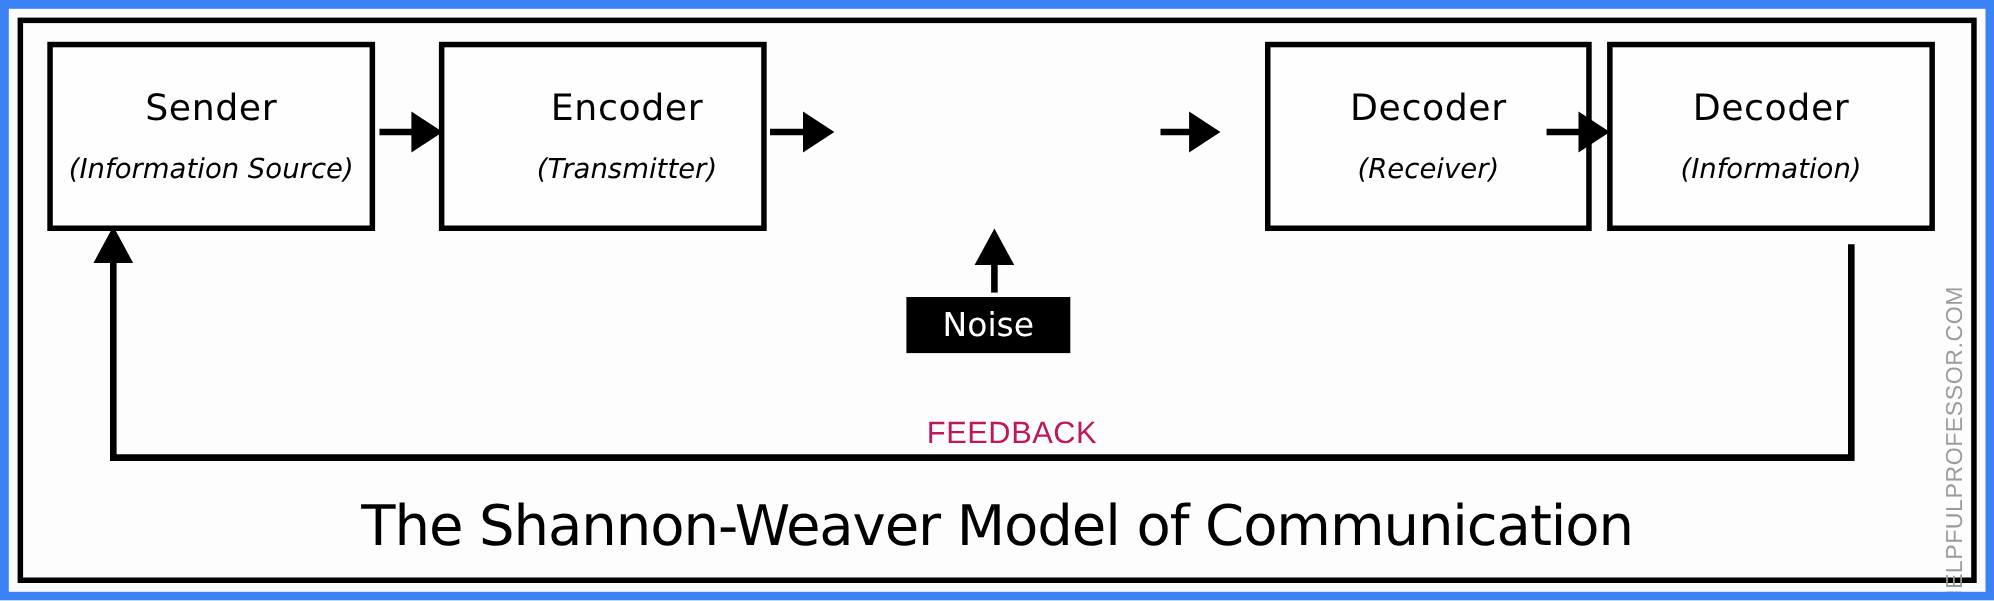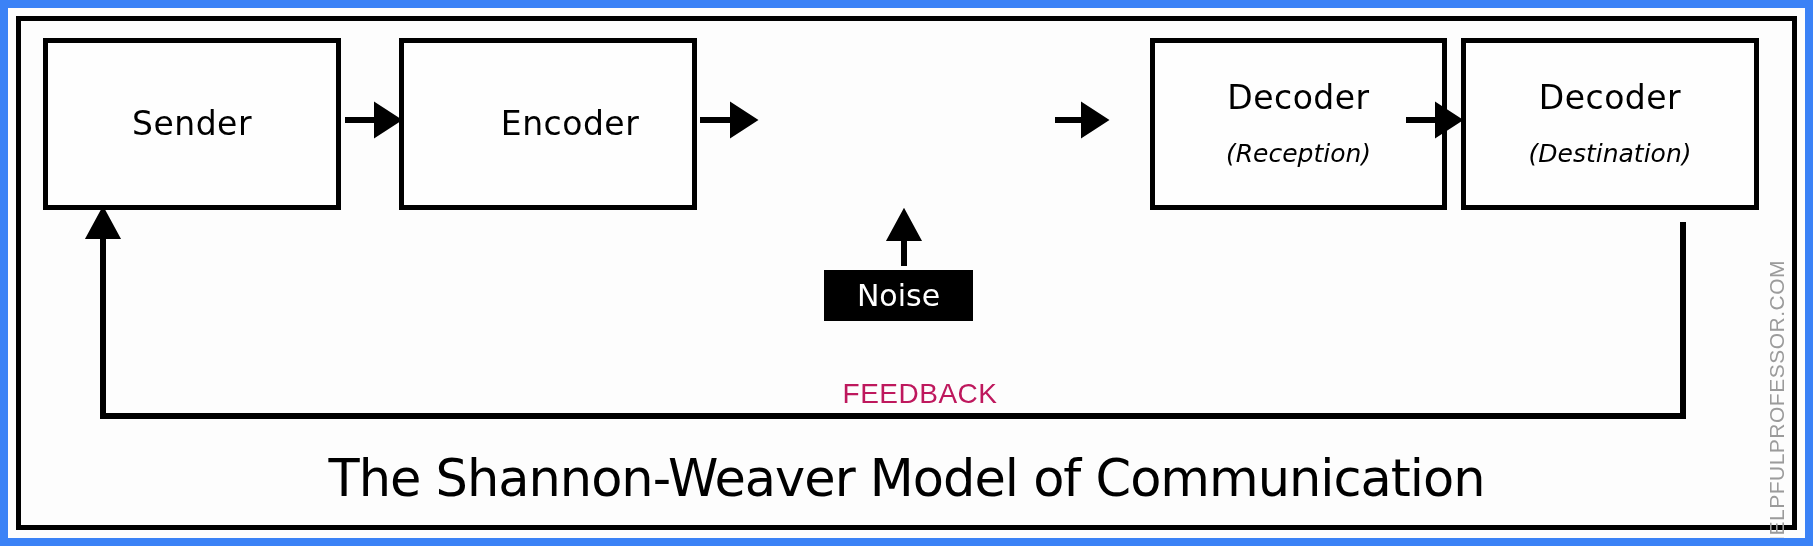--- a/index.html
+++ b/index.html
@@ -72,35 +72,37 @@
 </style>
 </head>
 <body>
 
 <div class="canvas">
 
   <div class="frame"></div>
 
   <div class="node node-sender">
     <div class="node-label">Sender</div>
+    <div class="node-sub">(Information Source)</div>
   </div>
 
   <div class="node node-encoder">
     <div class="node-label">Encoder</div>
+    <div class="node-sub">(Transmitter)</div>
   </div>
 
 
   <div class="node node-decoder">
     <div class="node-label">Decoder</div>
-    <div class="node-sub">(Reception)</div>
+    <div class="node-sub">(Receiver)</div>
   </div>
 
   <div class="node node-receiver">
     <div class="node-label">Decoder</div>
-    <div class="node-sub">(Destination)</div>
+    <div class="node-sub">(Information)</div>
   </div>
 
   <div class="noise-box">
     <span>Noise</span>
   </div>
 
   <div class="feedback-label">FEEDBACK</div>
 
   <div class="diagram-title">The Shannon-Weaver Model of Communication</div>
 

